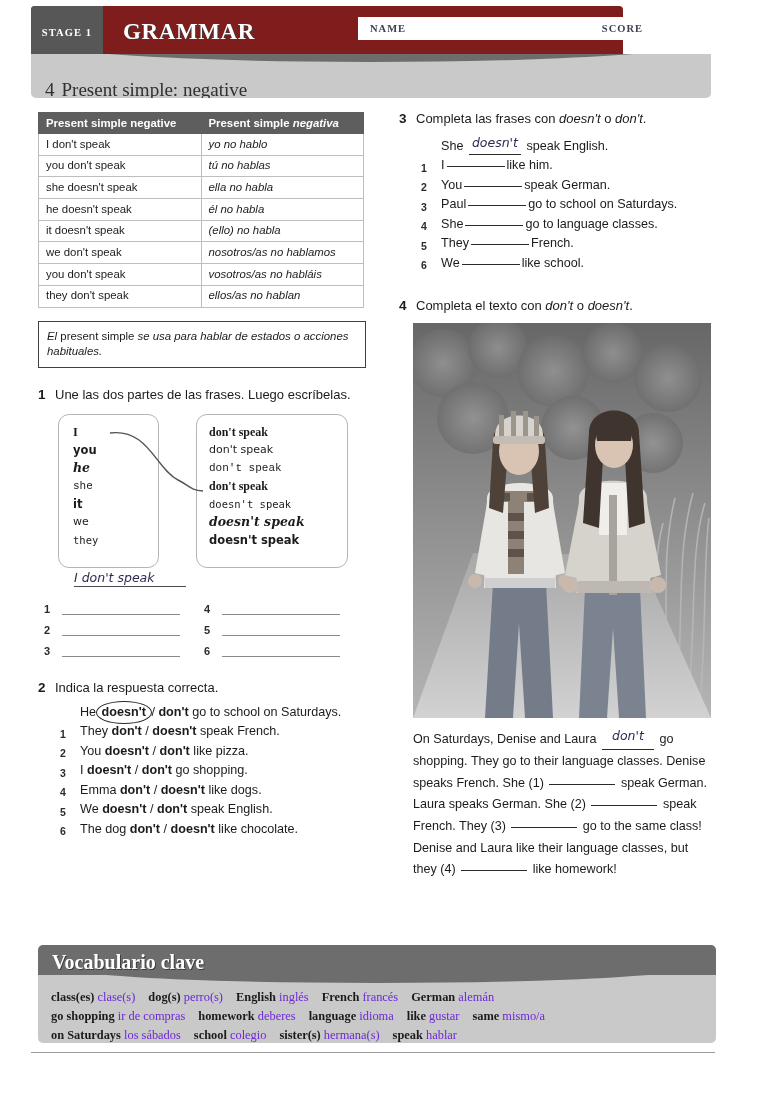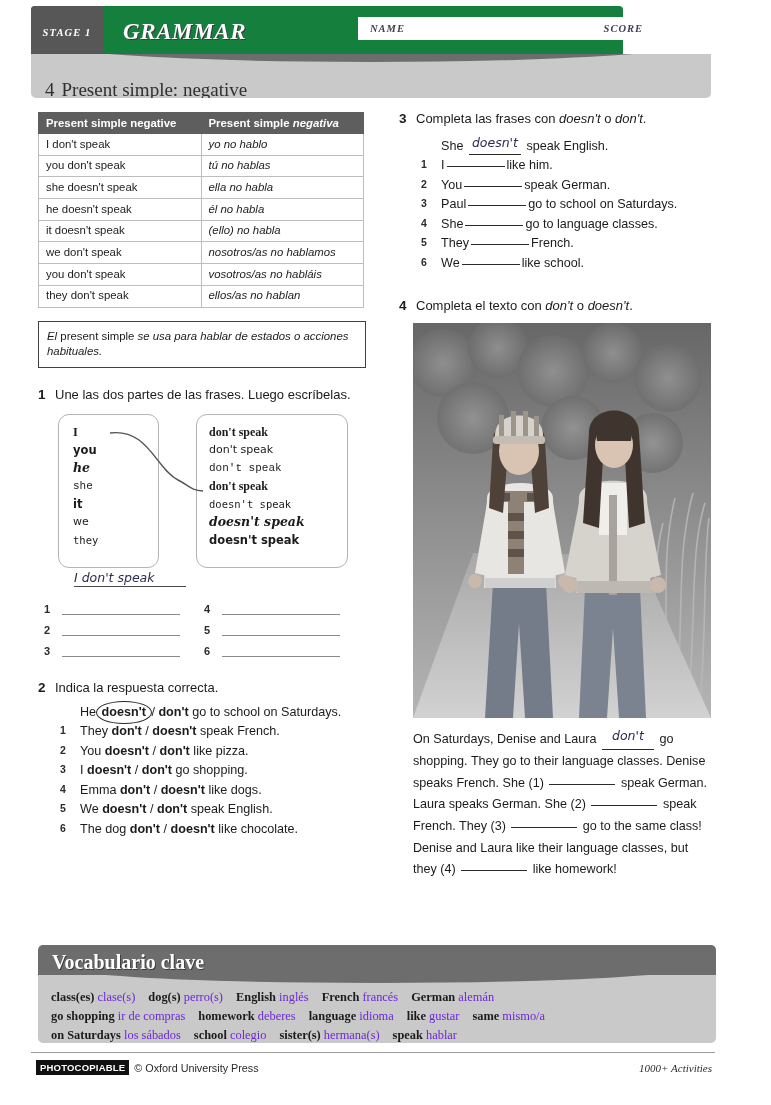--- a/index.html
+++ b/index.html
@@ -4,22 +4,22 @@
 <style>
   html,body{margin:0;padding:0;background:#ffffff;}
   body{
     width:771px;height:1105px;position:relative;overflow:hidden;
     font-family:"Liberation Sans",sans-serif;color:#1b1b1b;
   }
   .page{position:absolute;left:0;top:0;width:771px;height:1105px;}
 
   
   .hdr-wrap{position:absolute;left:31px;top:6px;width:680px;height:92px;}
-  .hdr-bar{position:absolute;left:0;top:0;width:592px;height:52px;background:#15803d;
-           border-top-left-radius:4px;border-top-right-radius:4px;font-style:italic;}
+  .hdr-bar{position:absolute;left:0;top:0;width:592px;height:52px;background:#7f1d1d;
+           border-top-left-radius:4px;border-top-right-radius:4px;}
   .hdr-stage{position:absolute;left:0;top:0;width:72px;height:52px;background:#575757;
              border-top-left-radius:4px;display:flex;align-items:center;justify-content:center;}
   .hdr-stage span{font-family:"Liberation Serif",serif;font-weight:bold;font-size:10.5px;
                   letter-spacing:1.1px;color:#ffffff;}
   .hdr-title{position:absolute;left:92px;top:13px;font-family:"Liberation Serif",serif;
              font-weight:bold;font-size:23px;letter-spacing:.6px;color:#ffffff;
              text-shadow:1px 1px 0 #3b3b3b;}
   .namebox{position:absolute;left:327px;top:11px;width:343px;height:23px;background:#ffffff;
            display:flex;align-items:center;}
   .namebox .lbl{font-family:"Liberation Serif",serif;font-weight:bold;font-size:10.5px;
@@ -81,21 +81,21 @@
               color:#2b2b4f;display:block;padding-bottom:1px;}
   .sample .rule{border-bottom:1.1px solid #4a4a4a;width:112px;}
   .lines{margin-top:7px;display:flex;}
   .lines .lcol{width:160px;}
   .lrow{display:flex;align-items:flex-end;height:21px;}
   .lrow .n{width:18px;font-size:11px;font-weight:bold;color:#2b2b2b;padding-left:6px;}
   .lrow .bl{flex:1;border-bottom:1.2px solid #8a8a8a;margin-right:18px;height:14px;}
 
   
   .ilist{margin-top:4px;font-size:12.6px;}
-  .irow{display:flex;align-items:flex-start;line-height:1.55;}
+  .irow{display:flex;align-items:flex-end;line-height:1.55;}
   .irow .n{width:20px;flex:0 0 20px;font-size:10.5px;font-weight:bold;text-align:left;
            padding-left:5px;color:#2b2b2b;}
   .irow .tx{flex:1;}
   .irow.ex .n{visibility:hidden;}
   .irow .tx b{font-weight:bold;}
   .circ{display:inline-block;position:relative;padding:0 2px;}
   .circ::after{content:"";position:absolute;left:-4px;top:-2px;right:-4px;bottom:-2px;
                border:1.3px solid #2b2b2b;border-radius:50%;}
   .gap{display:inline-block;border-bottom:1.3px solid #2b2b2b;width:58px;margin:0 2px;
        vertical-align:2px;}
@@ -472,19 +472,14 @@
           <span class="pair"><span class="w">go shopping</span> <span class="tr">ir de compras</span></span><span class="pair"><span class="w">homework</span> <span class="tr">deberes</span></span><span class="pair"><span class="w">language</span> <span class="tr">idioma</span></span><span class="pair"><span class="w">like</span> <span class="tr">gustar</span></span><span class="pair"><span class="w">same</span> <span class="tr">mismo/a</span></span>
         </div>
         <div>
           <span class="pair"><span class="w">on Saturdays</span> <span class="tr">los sábados</span></span><span class="pair"><span class="w">school</span> <span class="tr">colegio</span></span><span class="pair"><span class="w">sister(s)</span> <span class="tr">hermana(s)</span></span><span class="pair"><span class="w">speak</span> <span class="tr">hablar</span></span>
         </div>
       </div>
     </div>
   </div>
 
   <div class="footrule"></div>
-  <div class="foot">
-    <span class="ph">PHOTOCOPIABLE</span>
-    <span class="cr">© Oxford University Press</span>
-    <span class="ra">1000+ Activities</span>
-  </div>
 
 </div>
 
 </body></html>

